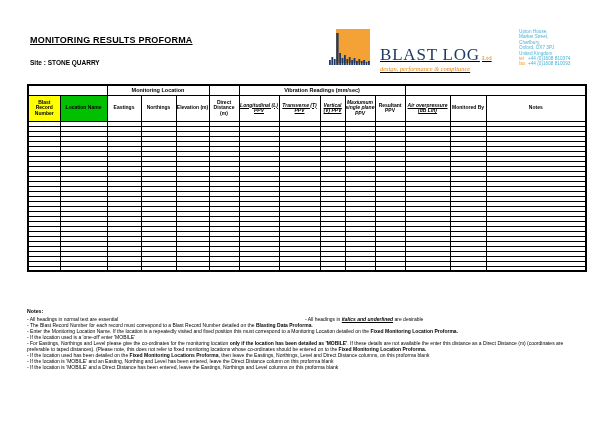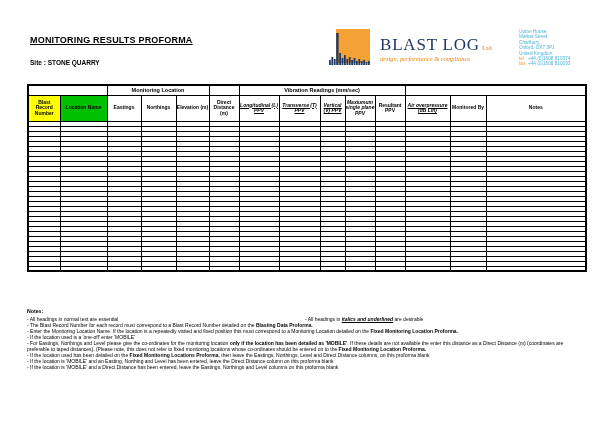--- a/index.html
+++ b/index.html
@@ -5,21 +5,21 @@
   * { margin:0; padding:0; box-sizing:border-box; }
   html,body { width:612px; height:432px; background:#ffffff; font-family:"Liberation Sans", sans-serif; color:#000; }
   #page { position:relative; width:612px; height:432px; background:#fff; overflow:hidden; }
 
   
   #title { position:absolute; left:30px; top:35px; font-size:9px; font-weight:bold; text-decoration:underline; letter-spacing:0.2px; }
   #site  { position:absolute; left:30px; top:59px; font-size:6.5px; font-weight:bold; }
 
   
   #logo { position:absolute; left:329px; top:27px; display:flex; align-items:flex-start; }
-  #logo-text { margin-left:6px; margin-top:9px; }
+  #logo-text { margin-left:6px; margin-top:19px;text-decoration:underline; }
   .logo-word { font-family:"Liberation Serif", serif; font-size:17px; color:#1F3864; letter-spacing:0.8px; line-height:17px; }
   .logo-ltd  { font-family:"Liberation Serif", serif; font-size:7px; color:#E87D1E; margin-left:2px; }
   .logo-tagline { font-family:"Liberation Serif", serif; font-style:italic; font-size:6.4px; color:#E8820D; margin-top:1px; }
 
   
   #address { position:absolute; left:519px; top:29px; font-size:4.7px; line-height:5.4px; color:#4AB3D6; }
   .addr-label { color:#F49C2D; display:inline-block; width:9px; }
 
   
   #tablewrap { position:absolute; left:27px; top:84px; }

